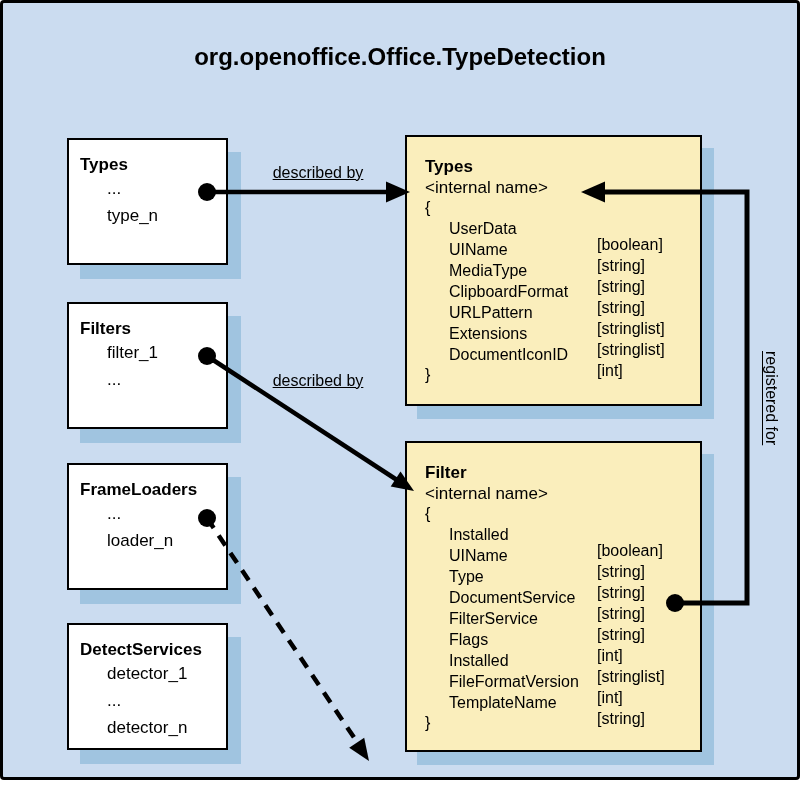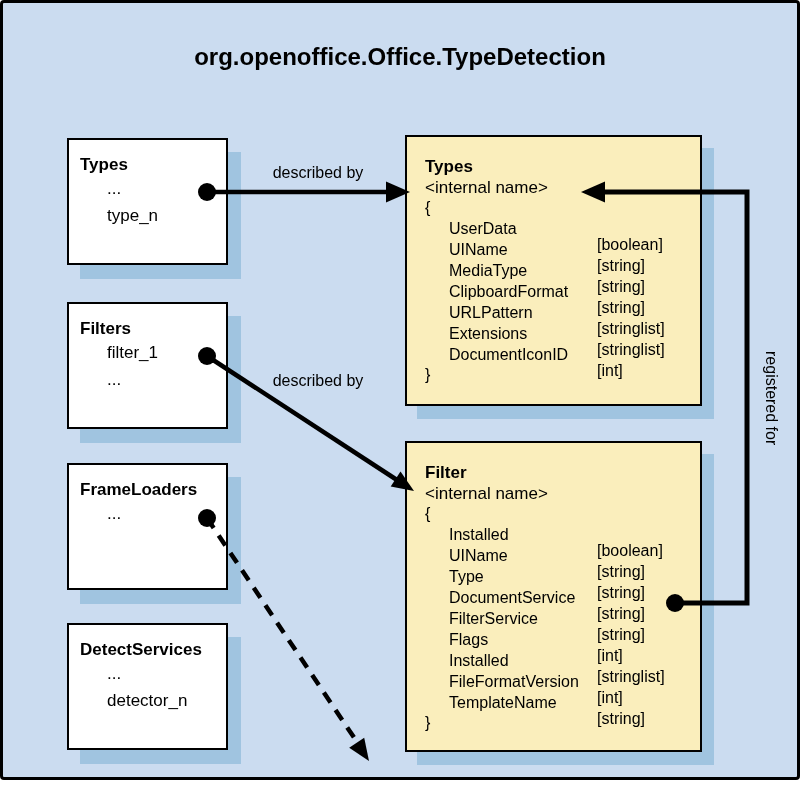--- a/index.html
+++ b/index.html
@@ -54,20 +54,21 @@
   .brace         { font-size: 16px; line-height: 20px; }
   .prop-row      { position: relative; height: 21px; font-size: 16px; line-height: 21px; white-space: nowrap; }
   .prop-name     { margin-left: 24px; }
   .prop-type     { position: absolute; left: 172px; top: 0; margin-top: 16px; }
   
   .conn-label {
     position: absolute;
     font-size: 16px;
     text-align: center;
     white-space: nowrap;
+    text-decoration: underline;
   }
   #label-described-types   { left: 247px; top: 161px; width: 136px; }
   #label-described-filters { left: 247px; top: 369px; width: 136px; }
   #label-registered-for {
     left: 750px; top: 330px; height: 130px; width: 36px;
     writing-mode: vertical-rl;
     text-align: center;
     line-height: 36px;
   }
   .overlay {
@@ -91,24 +92,26 @@
 
   <div class="lbox" id="box-filters">
     <div class="lbox-title">Filters</div>
     <div class="lbox-item">filter_1</div>
     <div class="lbox-item">...</div>
   </div>
 
   <div class="lbox" id="box-frameloaders">
     <div class="lbox-title">FrameLoaders</div>
     <div class="lbox-item">...</div>
+    <div class="lbox-item">loader_n</div>
   </div>
 
   <div class="lbox" id="box-detectservices">
     <div class="lbox-title">DetectServices</div>
+    <div class="lbox-item">detector_1</div>
     <div class="lbox-item">...</div>
     <div class="lbox-item">detector_n</div>
   </div>
 
   <div class="sbox" id="schema-types">
     <div class="sbox-title">Types</div>
     <div class="sbox-subtitle">&lt;internal name&gt;</div>
     <div class="brace">{</div>
     <div class="prop-row">
       <span class="prop-name">UserData</span>

